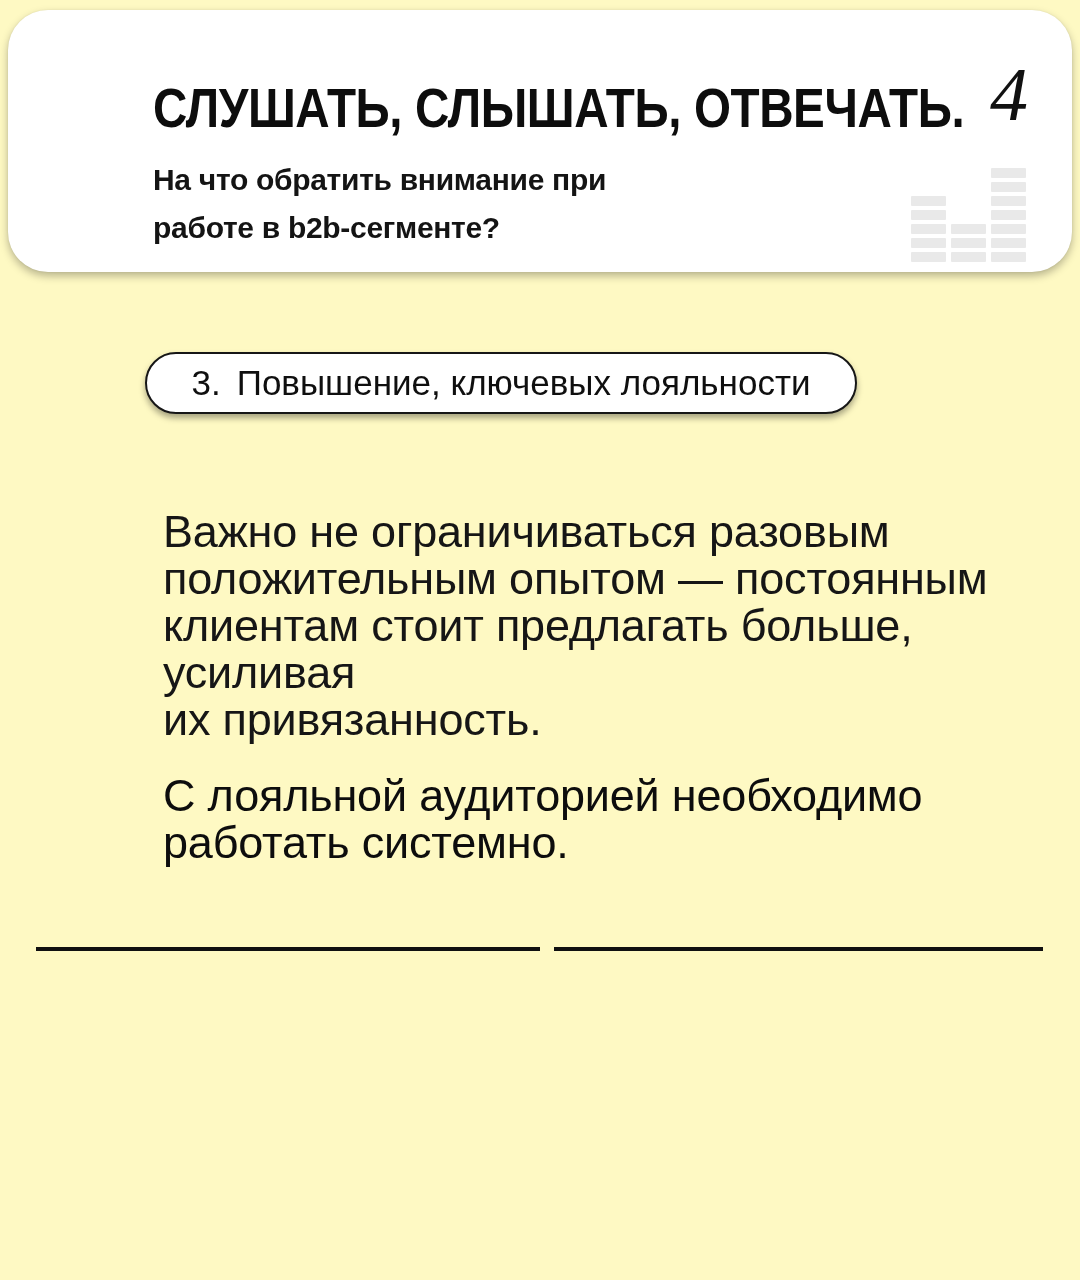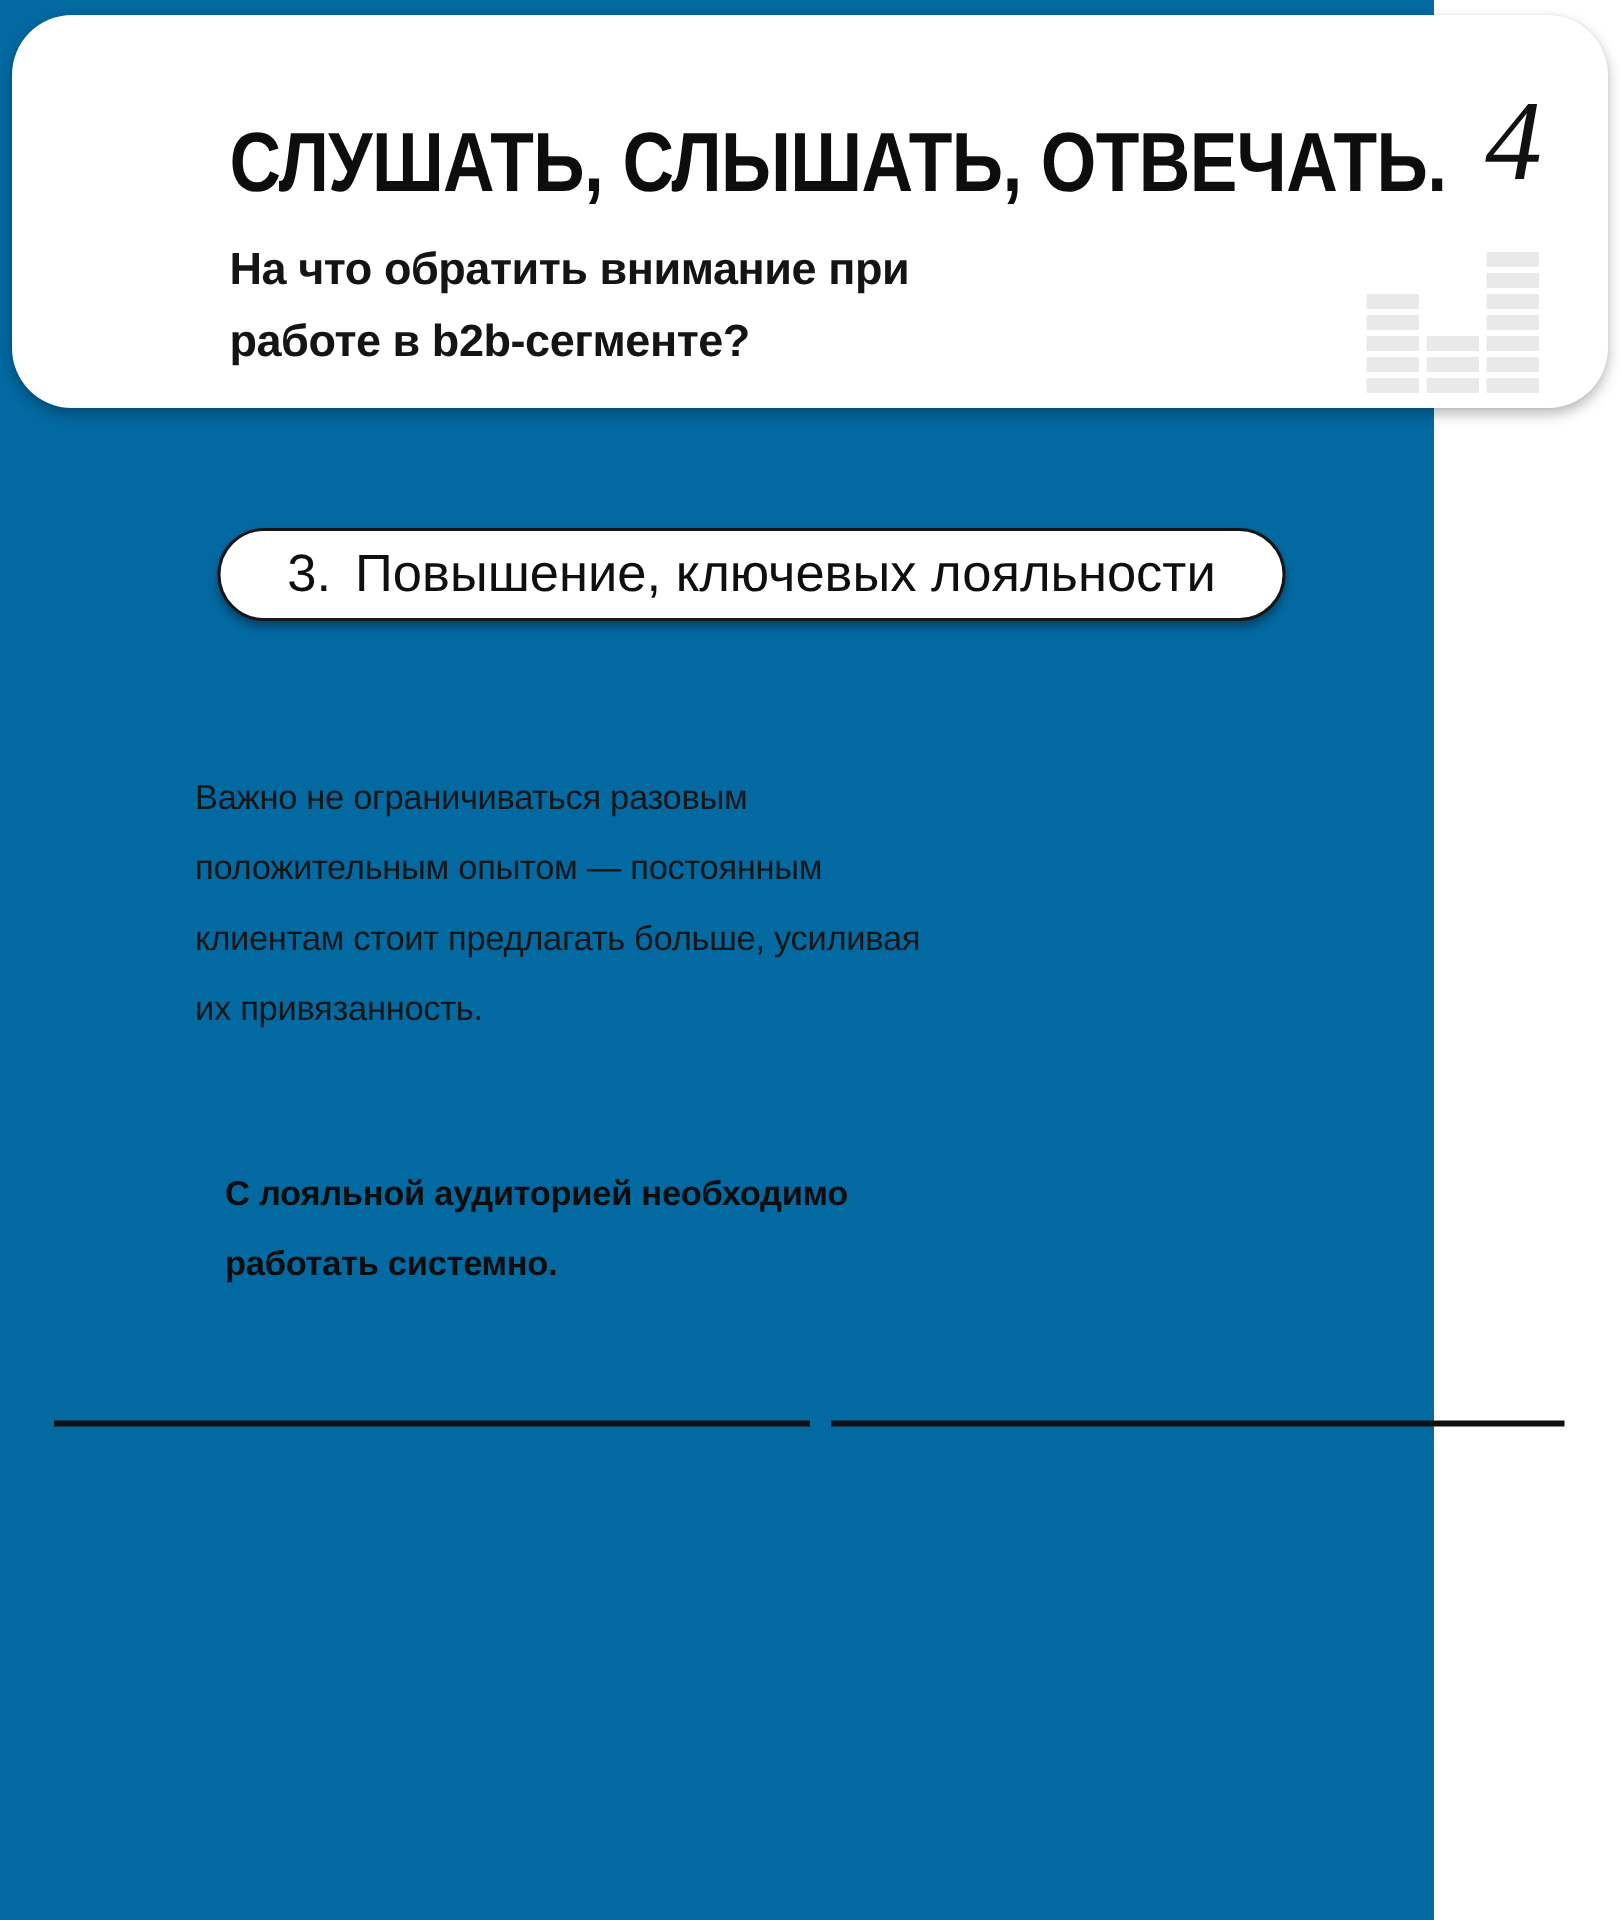--- a/index.html
+++ b/index.html
@@ -5,22 +5,22 @@
   html, body { margin: 0; padding: 0; }
   body {
     width: 1080px; height: 1280px;
     background: #ffffff;
     font-family: "Liberation Sans", sans-serif;
     color: #111111;
     overflow: hidden;
   }
   .page {
     position: relative;
-    width: 956px; height: 1280px;
-    background: #0369a1;
+    width: 1080px; height: 1280px;
+    background: #fef9c3;
   }
 
   
   .header-card {
     position: absolute;
     left: 8px; top: 10px;
     width: 1064px; height: 262px;
     background: #ffffff;
     border-radius: 40px;
     box-shadow: 0 4px 9px rgba(0,0,0,0.28), 0 0 2px rgba(0,0,0,0.08);
@@ -92,29 +92,29 @@
     gap: 16px;
     font-size: 35px;
     font-weight: 500;
     color: #0f0f0f;
     white-space: nowrap;
   }
 
   
   .para {
     position: absolute;
-    left: 130px;
-    font-size: 23px;
+    left: 163px;
+    font-size: 45px;
     line-height: 47px;
     letter-spacing: -0.2px;
     color: #161616;
     white-space: pre-line;
   }
   .para-1 { top: 508px; }
-  .para-emphasis { top: 772px; font-weight: 700; color: #0d0d0d; margin-left: 20px; }
+  .para-emphasis { top: 772px; font-weight: 400; color: #0d0d0d; }
   .para-2 { top: 1034px; }
 
   
   .divider {
     position: absolute;
     top: 947px; height: 4px;
     background: #101010;
   }
   .divider-left  { left: 36px;  width: 504px; }
   .divider-right { left: 554px; width: 489px; }

